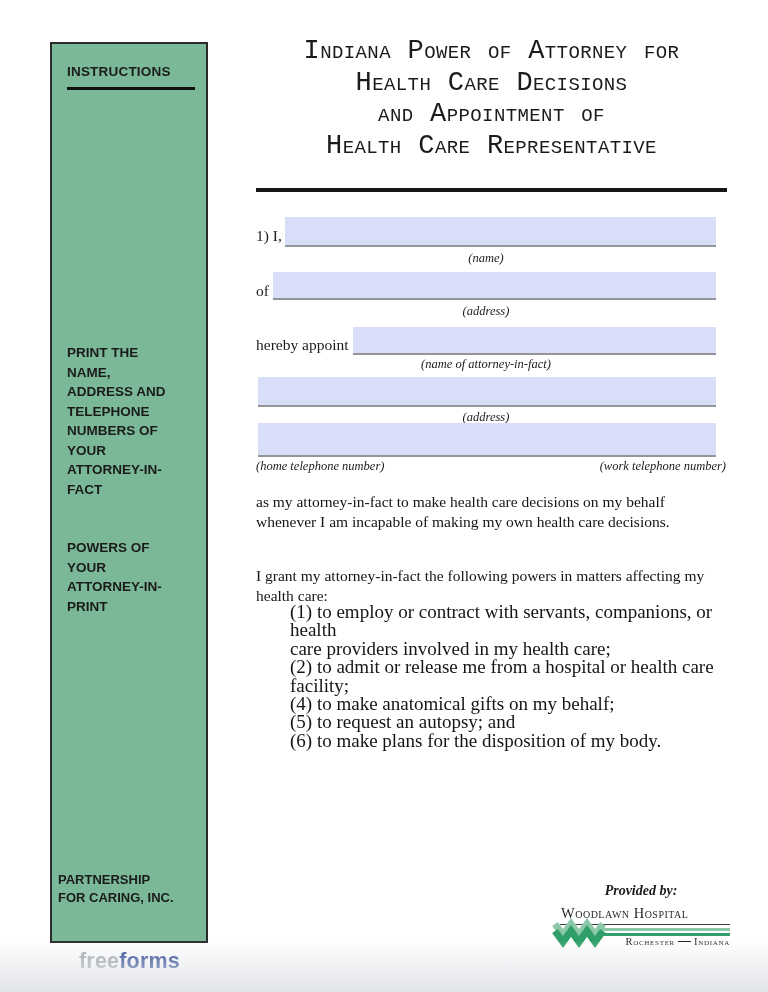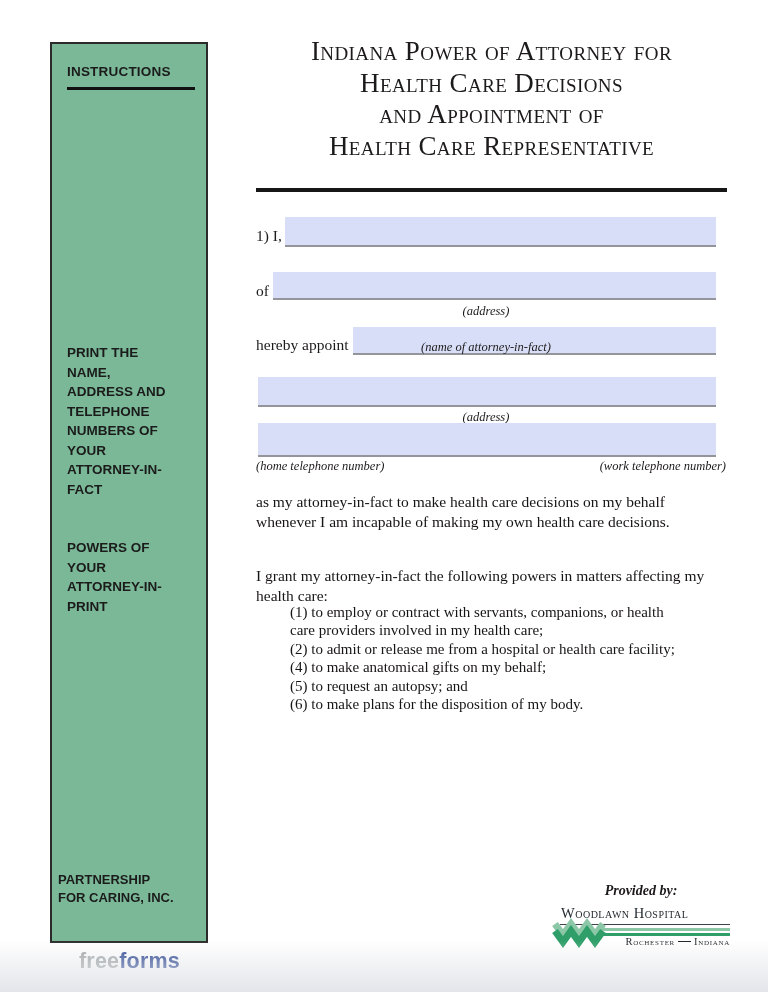--- a/index.html
+++ b/index.html
@@ -25,21 +25,21 @@
   .sb-note-1 { top:192px; }
   .sb-note-2 { top:299px; }
   .sb-note-3 { top:494px; }
   .sb-footer { position:absolute; left:6px; width:146px; top:827px; text-align:left; font-size:13px; line-height:17.5px; white-space:pre-line; }
 
   
   .main { position:absolute; left:256px; top:0; width:471px; height:992px; }
   .doc-title {
     position:absolute; top:36px; left:0; width:100%; text-align:center;
     font-size:27px; line-height:31.5px; font-variant:small-caps;
-    letter-spacing:.4px; white-space:pre-line; color:#1d1a1b;
+    letter-spacing:.4px; white-space:pre-line; color:#1d1a1b;font-family:Liberation Mono, monospace;
   }
   .title-rule { position:absolute; top:188px; left:0; width:471px; height:4px; background:#161616; }
 
   .field {
     position:absolute; background:#d8def7;
     border-bottom:2px solid #94959a; cursor:text;
   }
   .field-1 { left:29px;  top:217px; width:431px; height:30px; }
   .field-2 { left:17px;  top:272px; width:443px; height:28px; }
   .field-3 { left:97px;  top:327px; width:363px; height:28px; }
@@ -47,28 +47,28 @@
   .field-5 { left:2px;   top:423px; width:458px; height:34px; }
 
   .inline-label { position:absolute; left:0; font-size:15.5px; }
   .lab-1 { top:227px; }
   .lab-2 { top:282px; }
   .lab-3 { top:336px; }
 
   .caption { position:absolute; left:0; width:460px; text-align:center; font-style:italic; font-size:12.5px; }
   .cap-1 { top:251px; }
   .cap-2 { top:304px; }
-  .cap-3 { top:340px;font-family:Liberation Serif, serif; }
+  .cap-3 { top:357px;font-family:Liberation Serif, serif; }
   .cap-4 { top:410px; }
   .cap-row-5 { position:absolute; top:459px; left:0; width:470px; display:flex; justify-content:space-between; font-style:italic; font-size:12.5px; }
 
   .para { position:absolute; left:0; width:471px; font-size:15.5px; line-height:19.5px; white-space:pre-line; color:#171415; }
   .para-1 { top:492px; }
   .para-2 { top:566px; }
-  .powers { position:absolute; left:34px; top:603px; width:430px; font-size:15px; color:#171415; }
+  .powers { position:absolute; left:34px; top:603px; width:430px; font-size:19px; color:#171415; }
   .powers .power-item { line-height:18.4px; white-space:pre-line; }
 
   
   .provided { position:absolute; left:296px; top:883px; width:178px; text-align:center; font-size:14px; font-weight:bold; font-style:italic; }
   .woodlawn { position:absolute; left:296px; top:903px; width:178px; height:52px; }
   .wh-name { position:absolute; left:9px; top:2px; font-variant:small-caps; font-size:14.5px; letter-spacing:.5px; color:#232a2f; white-space:nowrap; }
   .wh-underline { position:absolute; left:8px; right:0; top:21px; height:1px; background:#3c444a; }
   .wh-stripe { position:absolute; left:44px; right:0; height:3px; }
   .wh-stripe-light { top:25px; background:#8cc7a7; }
   .wh-stripe-dark  { top:30px; background:#2f9e68; }
@@ -108,20 +108,21 @@
 
   <div class="main">
     <div class="doc-title">Indiana Power of Attorney for
 Health Care Decisions
 and Appointment of
 Health Care Representative</div>
     <div class="title-rule"></div>
 
     <span class="inline-label lab-1">1) I,</span>
     <div class="field field-1" role="textbox" style="background-color: rgb(216, 222, 247);"></div>
+    <div class="caption cap-1">(name)</div>
 
     <span class="inline-label lab-2">of</span>
     <div class="field field-2" role="textbox" style="background-color: rgb(216, 222, 247);"></div>
     <div class="caption cap-2">(address)</div>
 
     <span class="inline-label lab-3">hereby appoint</span>
     <div class="field field-3" role="textbox" style="background-color: rgb(216, 222, 247);"></div>
     <div class="caption cap-3">(name of attorney-in-fact)</div>
 
     <div class="field field-4" role="textbox" style="background-color: rgb(216, 222, 247);"></div>

